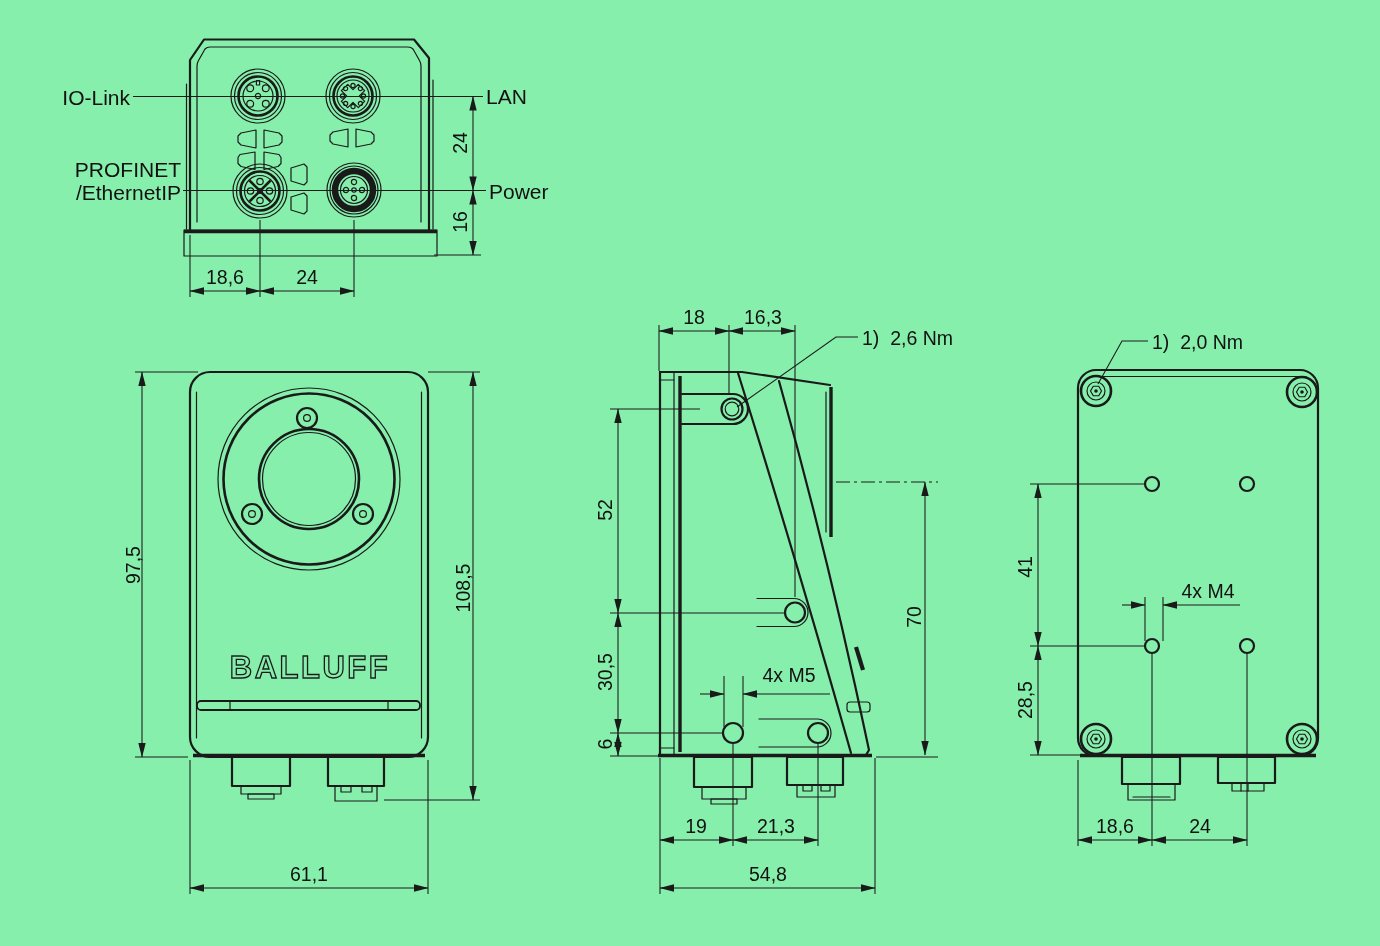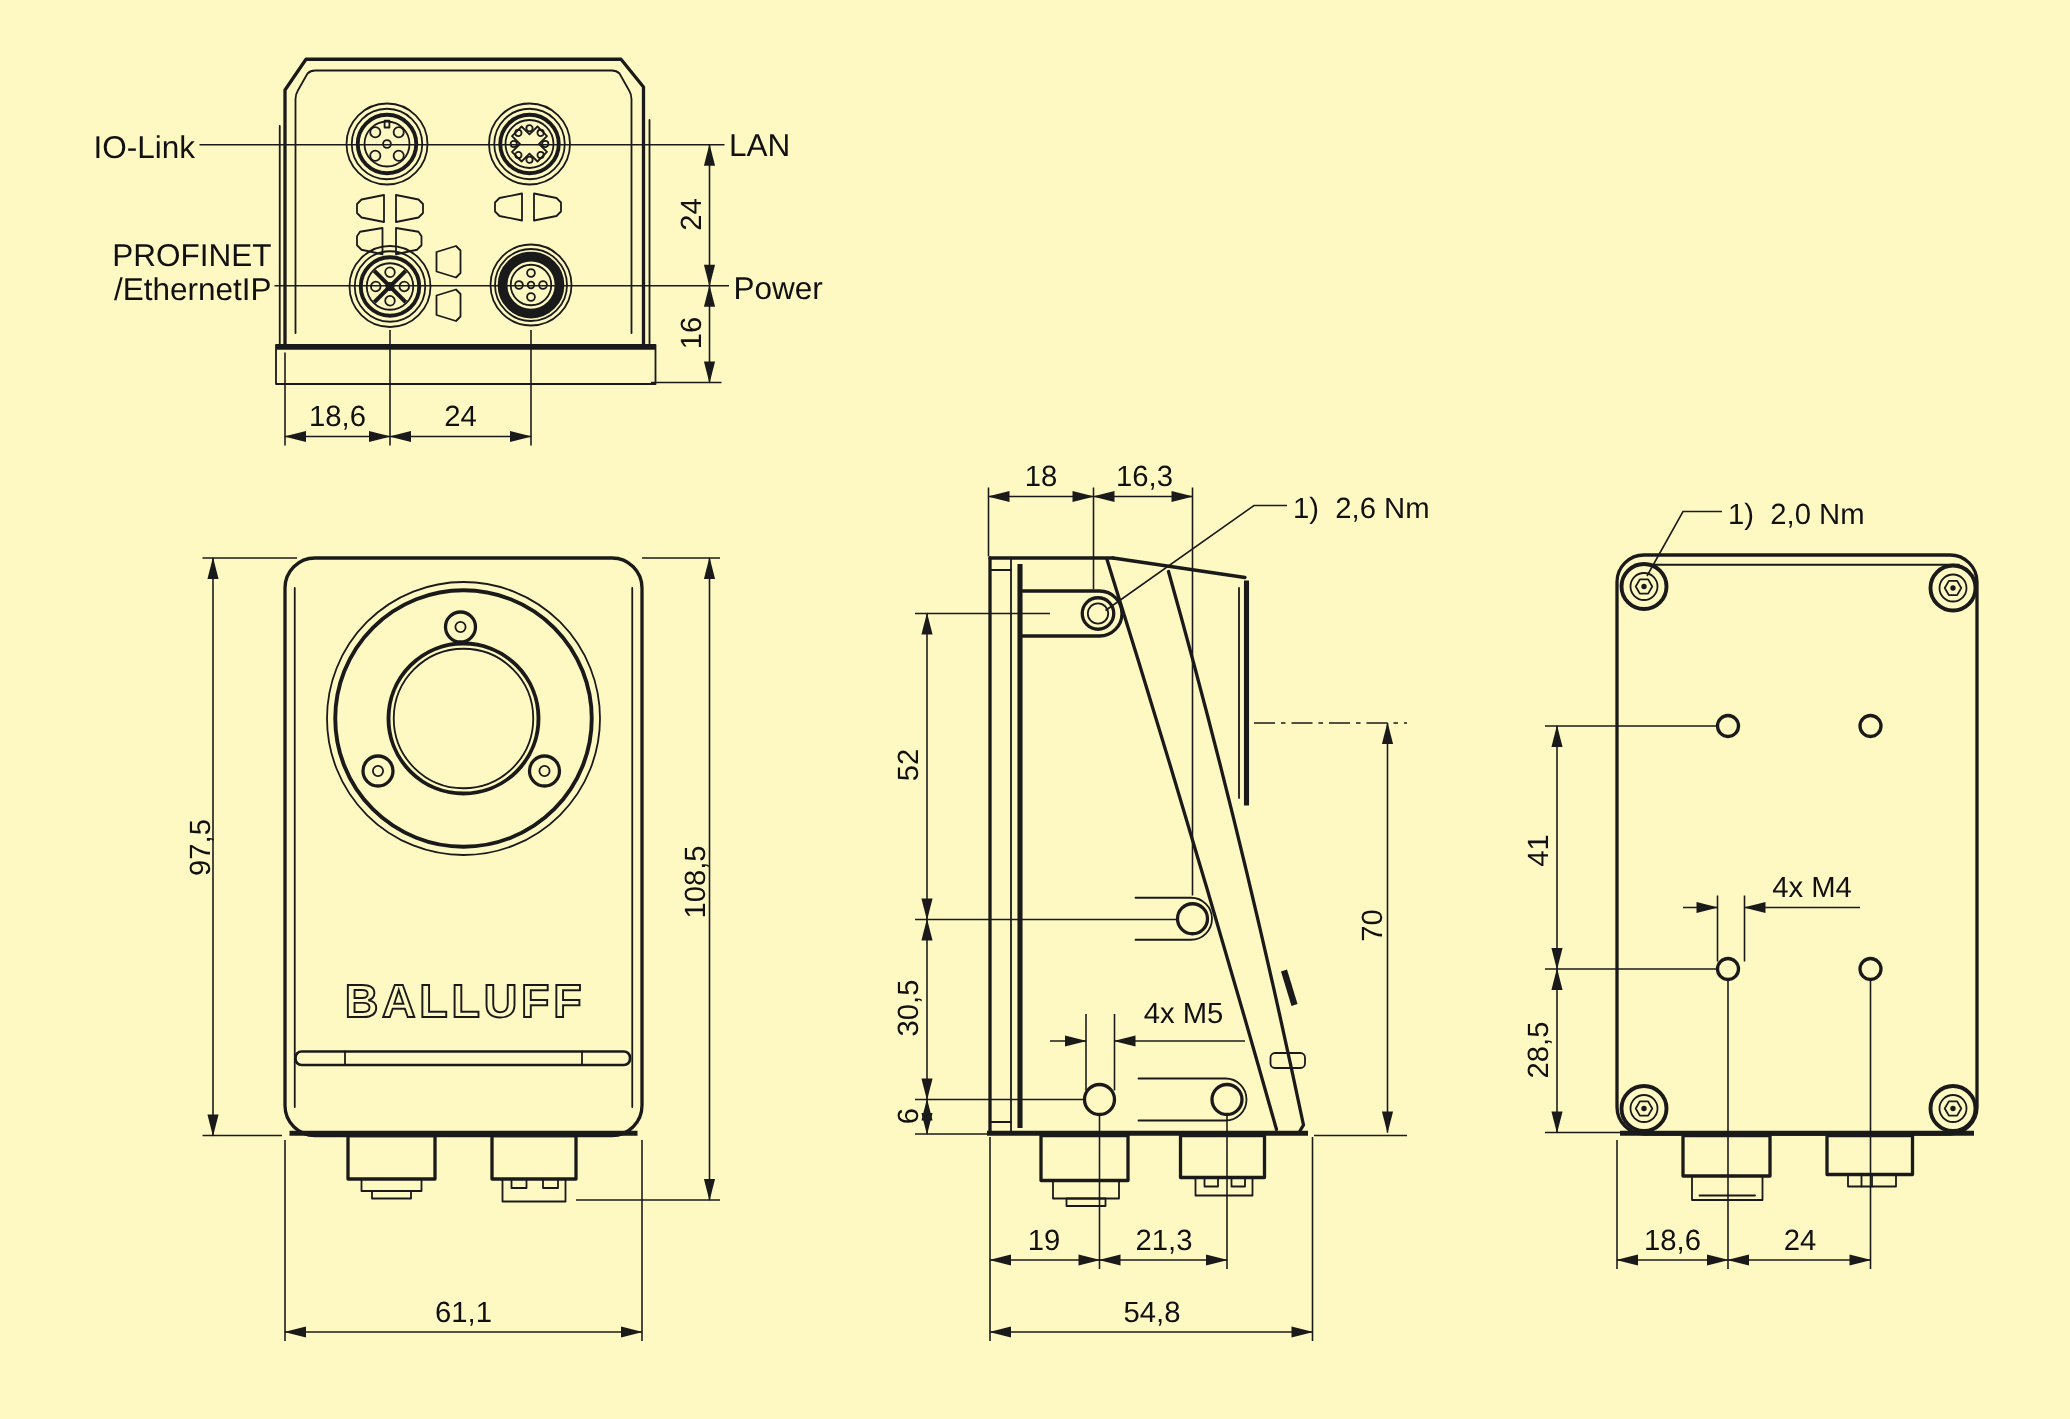--- a/index.html
+++ b/index.html
@@ -1,16 +1,16 @@
 <!DOCTYPE html>
 <html><head>
 <meta charset="utf-8">
 <style>
   html,body{margin:0;padding:0;background:#fff;}
-  .canvas{position:relative;width:1380px;height:946px;background:#fef9c3;overflow:hidden;
+  .canvas{position:relative;width:1380px;height:946px;background:#86efac;overflow:hidden;
           font-family:"Liberation Sans", sans-serif;}
   svg{display:block;}
   .ol{fill:none;stroke:#1a1a1a;stroke-width:2.2;stroke-linejoin:round;stroke-linecap:round;}
   .o2{fill:none;stroke:#1a1a1a;stroke-width:2.6;stroke-linejoin:round;}
   .th{fill:none;stroke:#1a1a1a;stroke-width:1.2;stroke-linejoin:round;stroke-linecap:round;}
   .tk{fill:none;stroke:#1a1a1a;stroke-width:3.4;stroke-linecap:butt;}
   .dim{fill:none;stroke:#1a1a1a;stroke-width:1.05;stroke-linecap:butt;}
   .cl{fill:none;stroke:#1a1a1a;stroke-width:1.05;stroke-dasharray:14 4 3 4;}
   text{fill:#111;stroke:none;font-family:"Liberation Sans", sans-serif;}
   .dimtxt{font-size:19.5px;}

